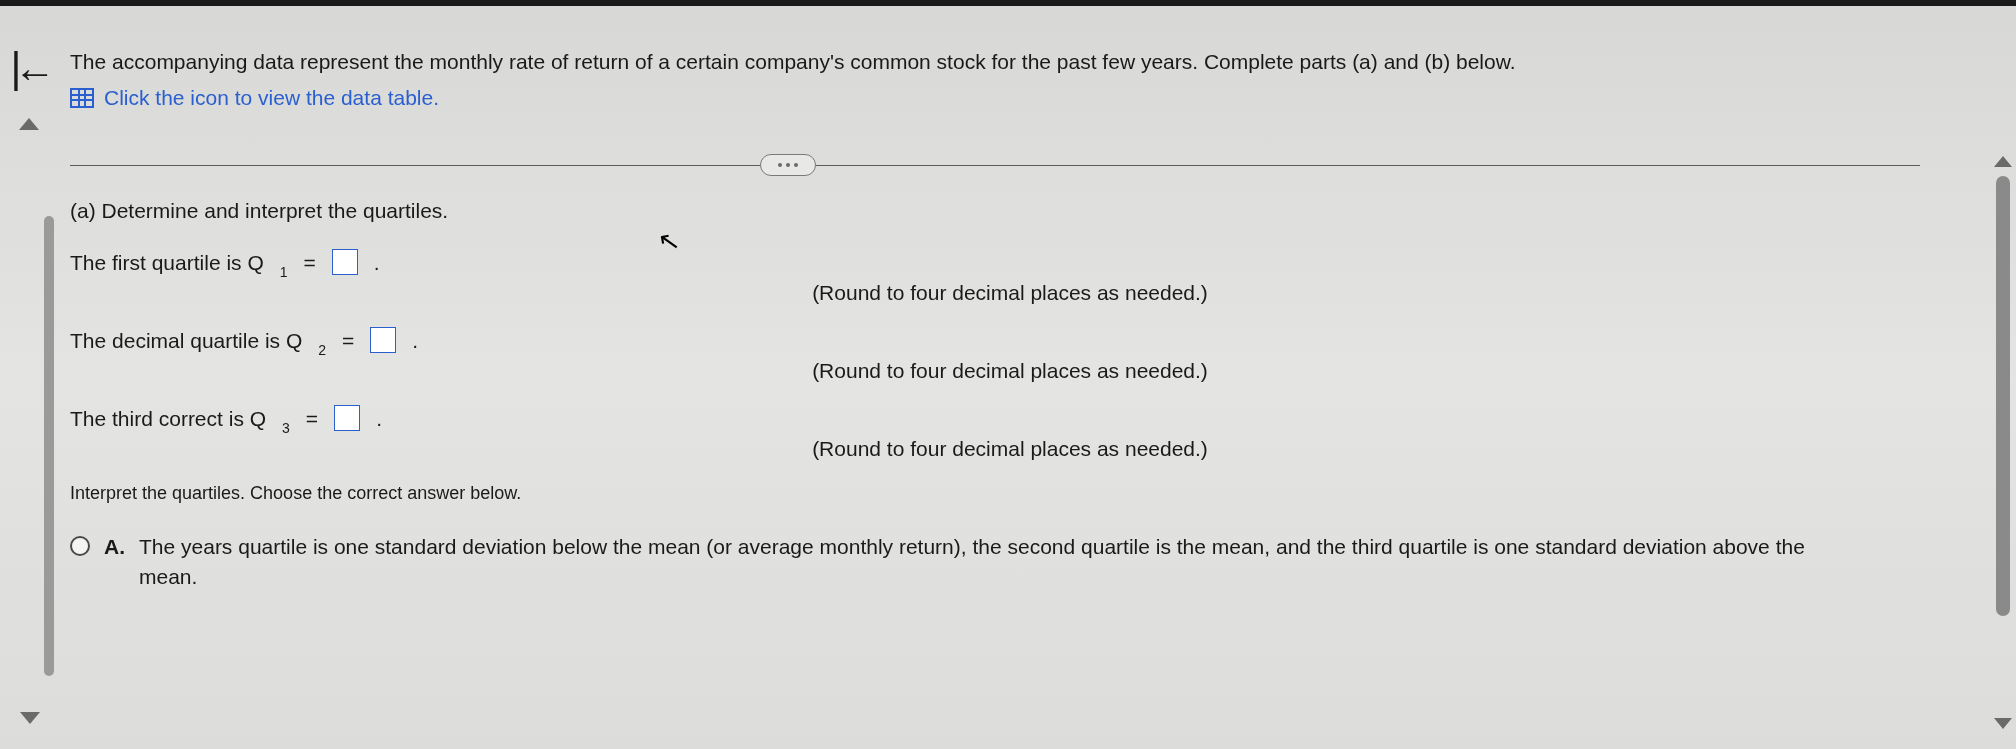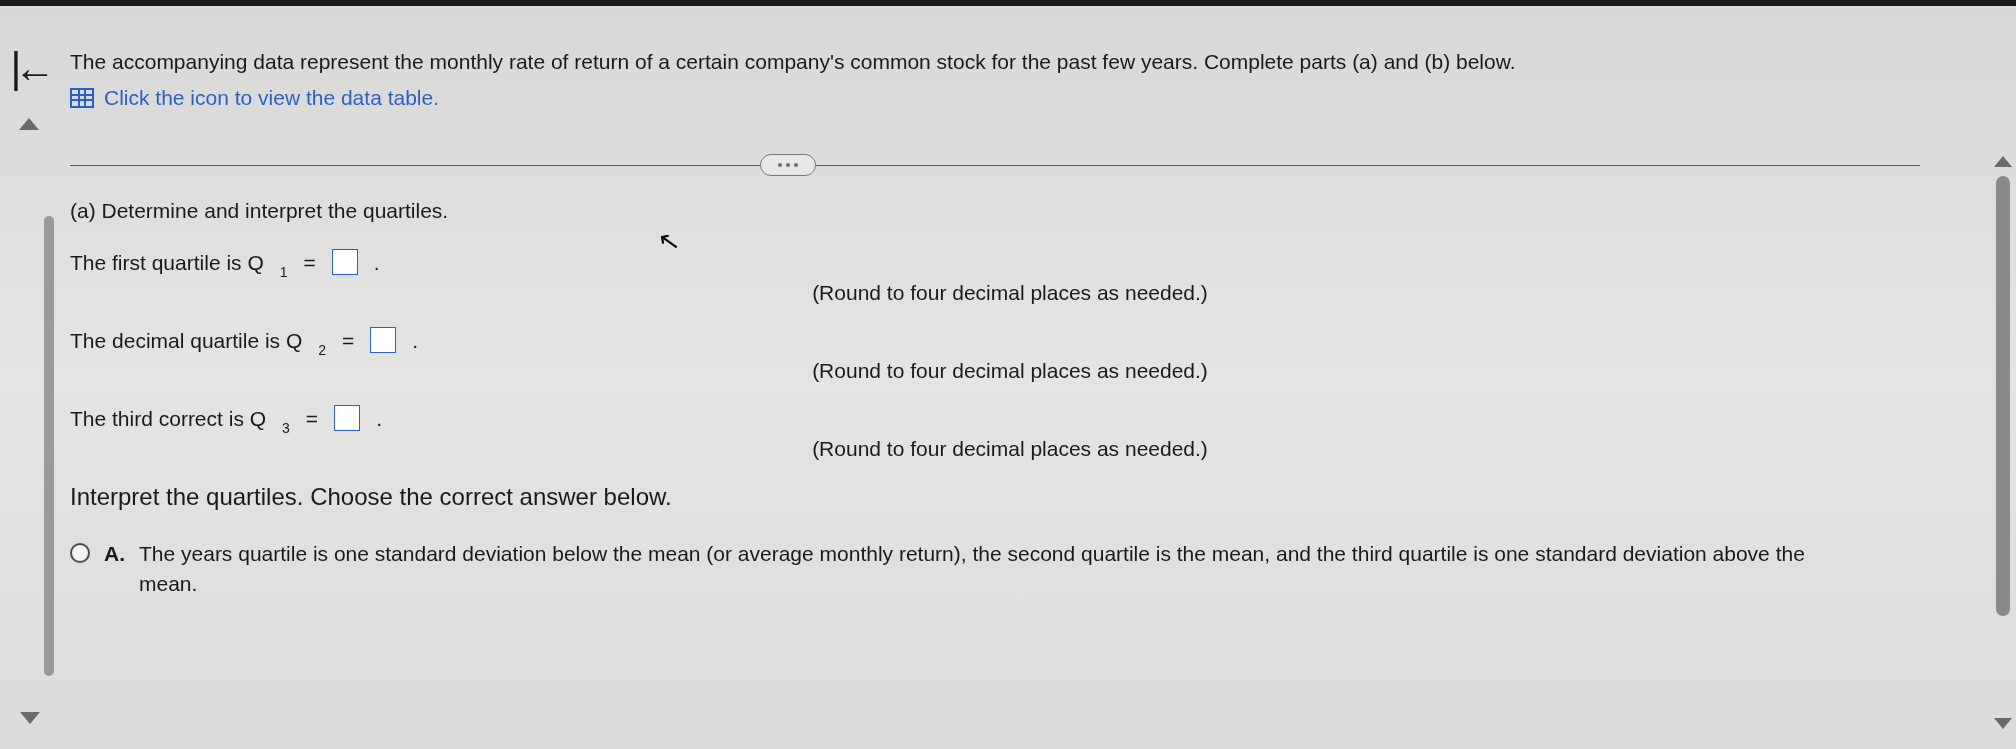--- a/index.html
+++ b/index.html
@@ -116,21 +116,21 @@
     width: 26px; height: 26px;
     border: 1.5px solid #2a5fd0;
     background: #fff;
     vertical-align: middle;
   }
   .hint {
     font-size: 21px; color: #1a1a1a;
     margin-bottom: 22px;
     text-align: center;
   }
-  .interpret { font-size: 24px; color:#1a1a1a; margin-top: 4px; margin-bottom: 28px;}
+  .interpret { font-size: 18px; color:#1a1a1a; margin-top: 4px; margin-bottom: 28px;}
   .option-row {
     display: flex; align-items: flex-start; gap: 14px;
     font-size: 21px; color:#1a1a1a;
     max-width: 1760px;
     line-height: 1.45;
   }
   .radio {
     width: 20px; height: 20px; flex: 0 0 20px;
     border: 2px solid #4a4a4a; border-radius: 50%;
     margin-top: 4px; cursor: pointer;

